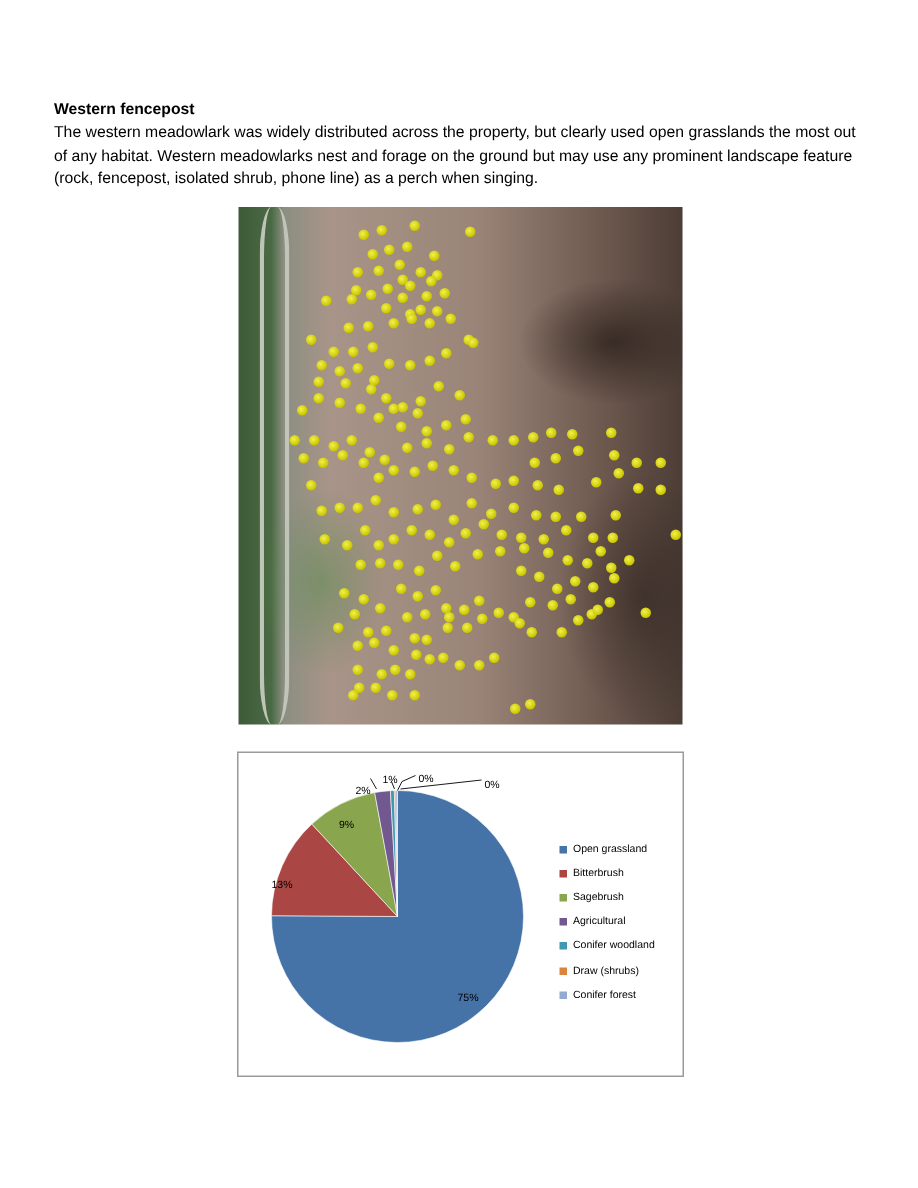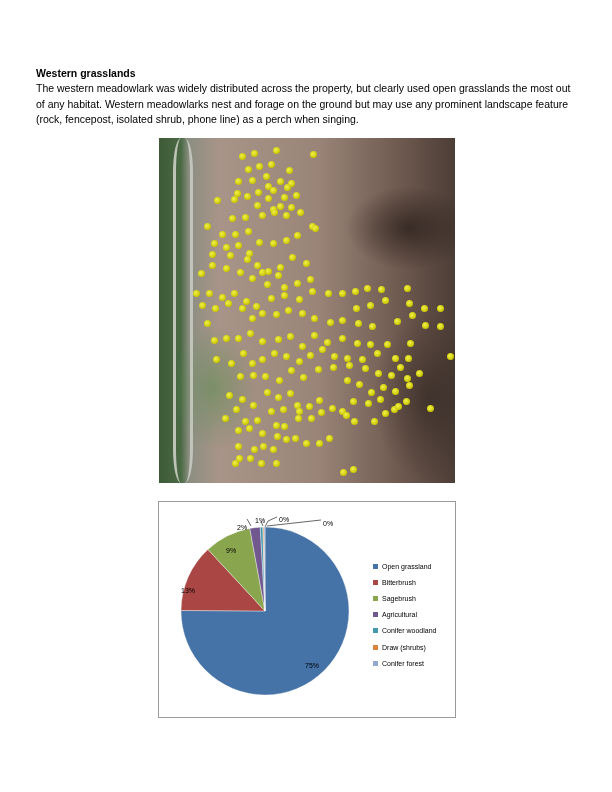--- a/index.html
+++ b/index.html
@@ -17,21 +17,21 @@
   .chart-box{position:absolute;left:158px;top:501px;width:296px;height:215px;border:1px solid #9a9a9a;background:#fff;}
   .chart-box svg{position:absolute;left:0;top:0;}
   .legend{position:absolute;left:214px;top:56px;font-size:7px;}
   .legend-item{display:flex;align-items:center;height:16.2px;}
   .swatch{width:5px;height:5px;margin-right:4px;}
   .plabel{position:absolute;font-size:7px;}
 </style>
 </head>
 <body>
 
-<div class="heading">Western grasslands</div>
+<div class="heading">Western fencepost</div>
 <div class="para">The western meadowlark was widely distributed across the property, but clearly used open grasslands the most out of any habitat. Western meadowlarks nest and forage on the ground but may use any prominent landscape feature (rock, fencepost, isolated shrub, phone line) as a perch when singing.</div>
 
 <div class="map" id="map">
   <div class="river"></div>
 <div class="dot" style="left: 80px; top: 15px;"></div>
     <div class="dot" style="left: 92px; top: 12px;"></div>
     <div class="dot" style="left: 114px; top: 9px;"></div>
     <div class="dot" style="left: 151px; top: 13px;"></div>
     <div class="dot" style="left: 86px; top: 28px;"></div>
     <div class="dot" style="left: 97px; top: 25px;"></div>

